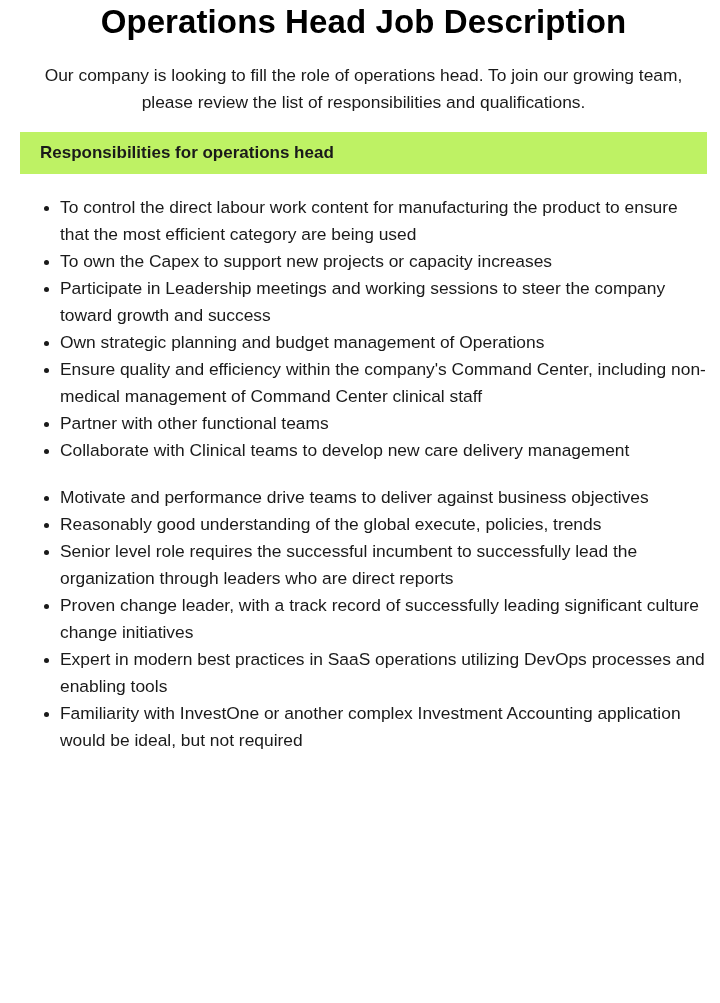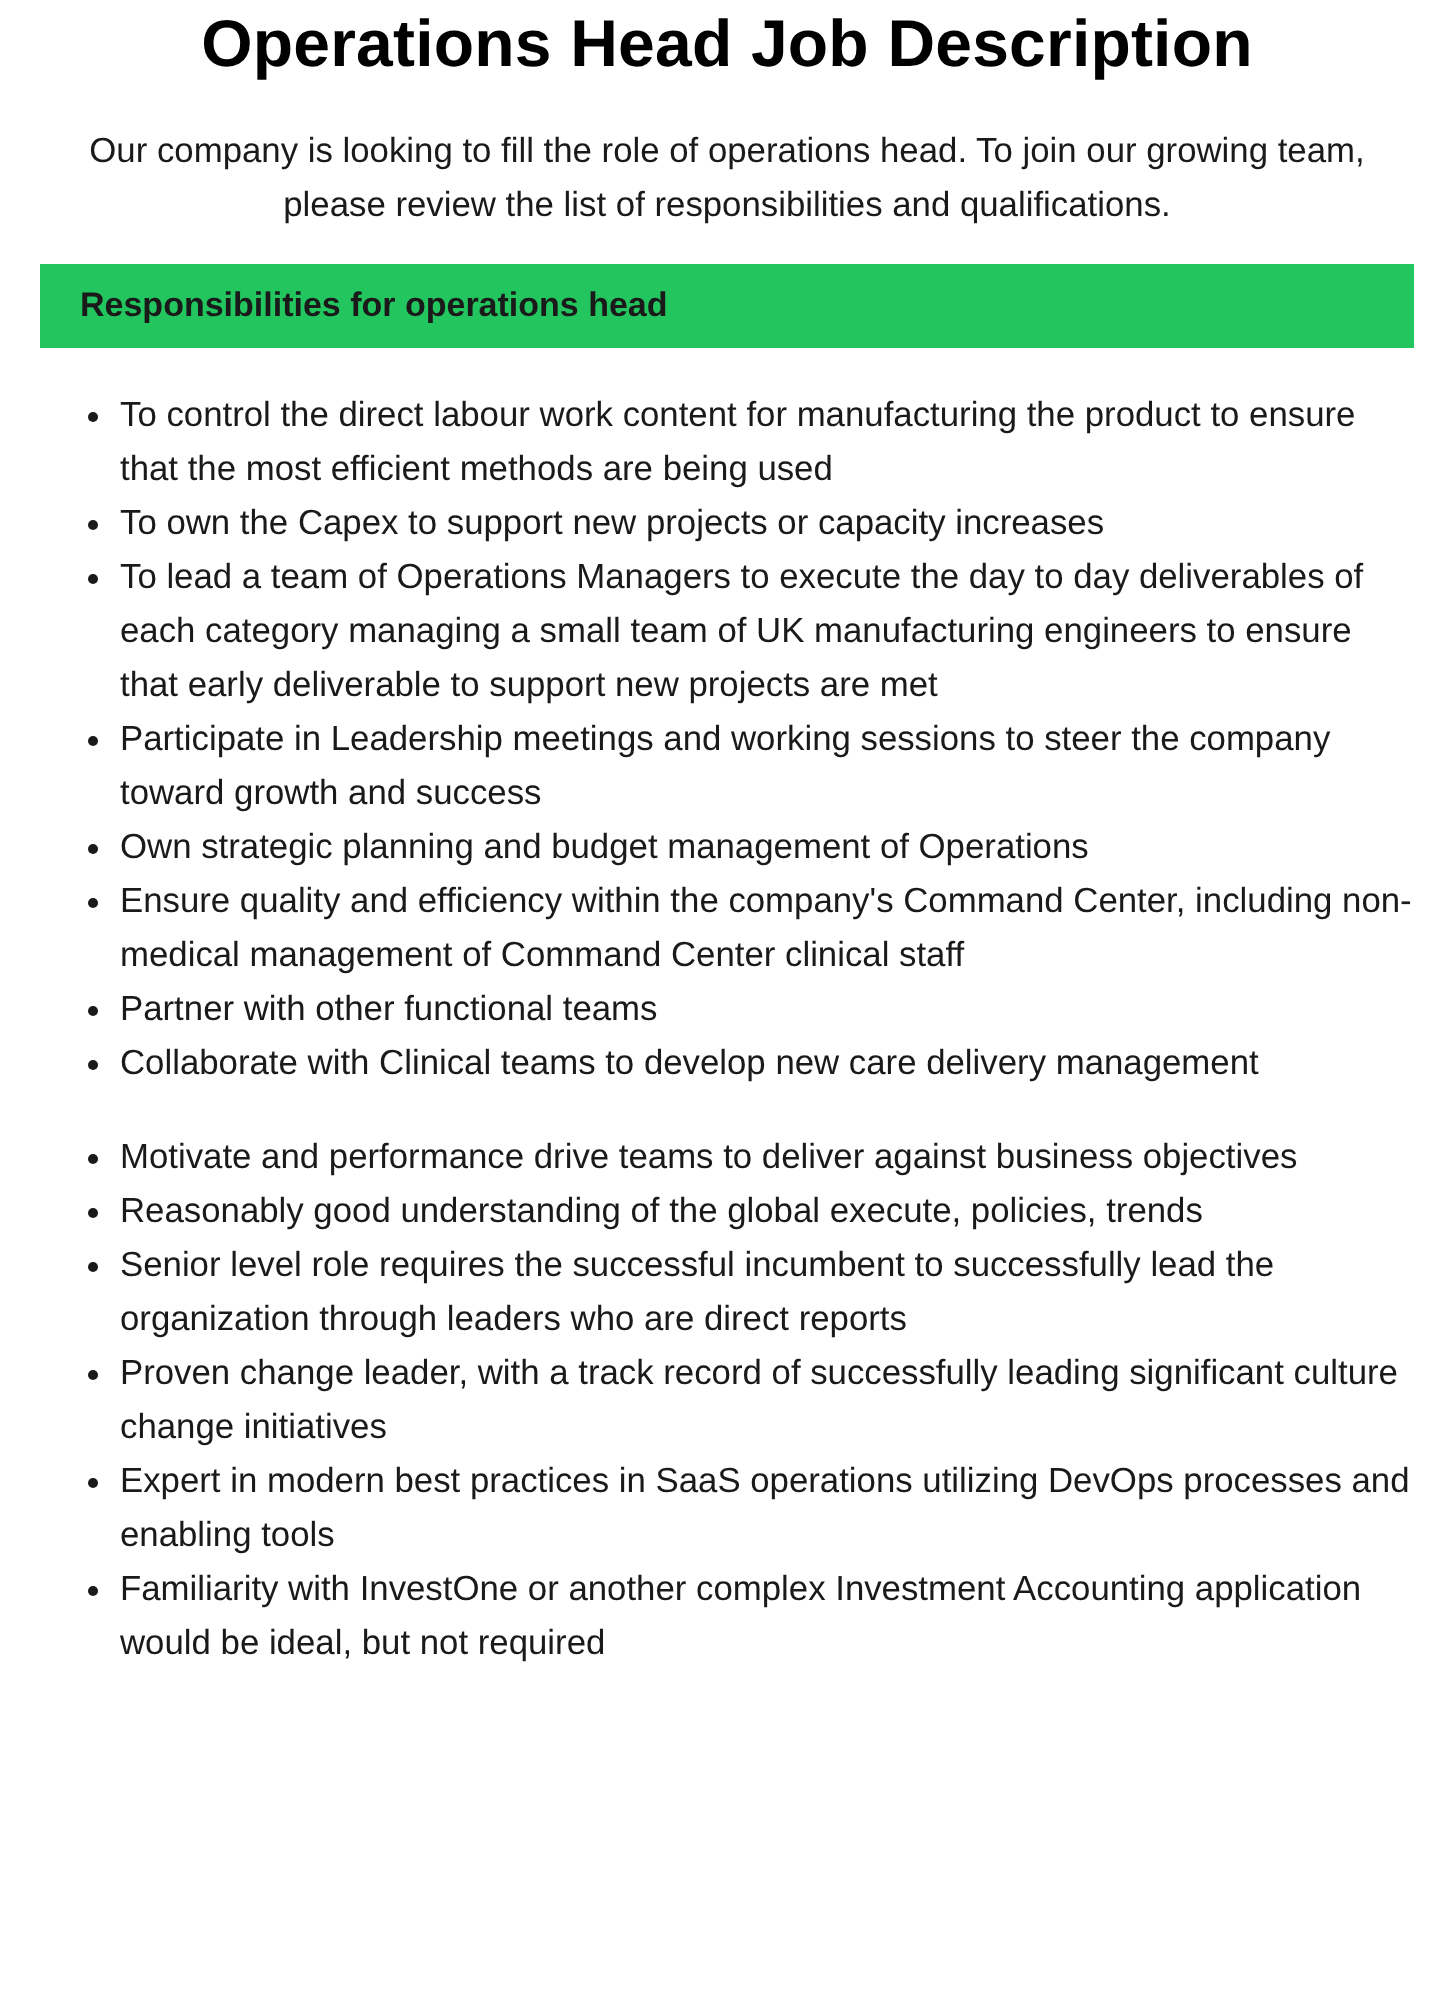--- a/index.html
+++ b/index.html
@@ -29,21 +29,21 @@
   }
   p.intro {
     margin: 20px 0 0 0;
     font-size: 17.4px;
     line-height: 27px;
     color: #1a1a1a;
     text-align: center;
   }
   .section-header {
     margin-top: 16px;
-    background: #22c55e;
+    background: #bef264;
     height: 42px;
     box-sizing: border-box;
     padding: 0 20px;
     display: flex;
     align-items: center;
     font-size: 17px;
     font-weight: bold;
     color: #1a1a1a;
   }
   ul.list {
@@ -73,23 +73,22 @@
 </style>
 </head>
 <body>
 
 <div class="page">
   <h1 class="title">Operations Head Job Description</h1>
   <p class="intro">Our company is looking to fill the role of operations head. To join our growing team, please review the list of responsibilities and qualifications.</p>
 
   <div class="section-header">Responsibilities for operations head</div>
   <ul class="list">
-    <li>To control the direct labour work content for manufacturing the product to ensure that the most efficient methods are being used</li>
+    <li>To control the direct labour work content for manufacturing the product to ensure that the most efficient category are being used</li>
     <li>To own the Capex to support new projects or capacity increases</li>
-    <li>To lead a team of Operations Managers to execute the day to day deliverables of each category managing a small team of UK manufacturing engineers to ensure that early deliverable to support new projects are met</li>
     <li>Participate in Leadership meetings and working sessions to steer the company toward growth and success</li>
     <li>Own strategic planning and budget management of Operations</li>
     <li>Ensure quality and efficiency within the company's Command Center, including non-medical management of Command Center clinical staff</li>
     <li>Partner with other functional teams</li>
     <li>Collaborate with Clinical teams to develop new care delivery management</li>
   </ul>
 
   <ul class="list">
     <li>Motivate and performance drive teams to deliver against business objectives</li>
     <li>Reasonably good understanding of the global execute, policies, trends</li>

